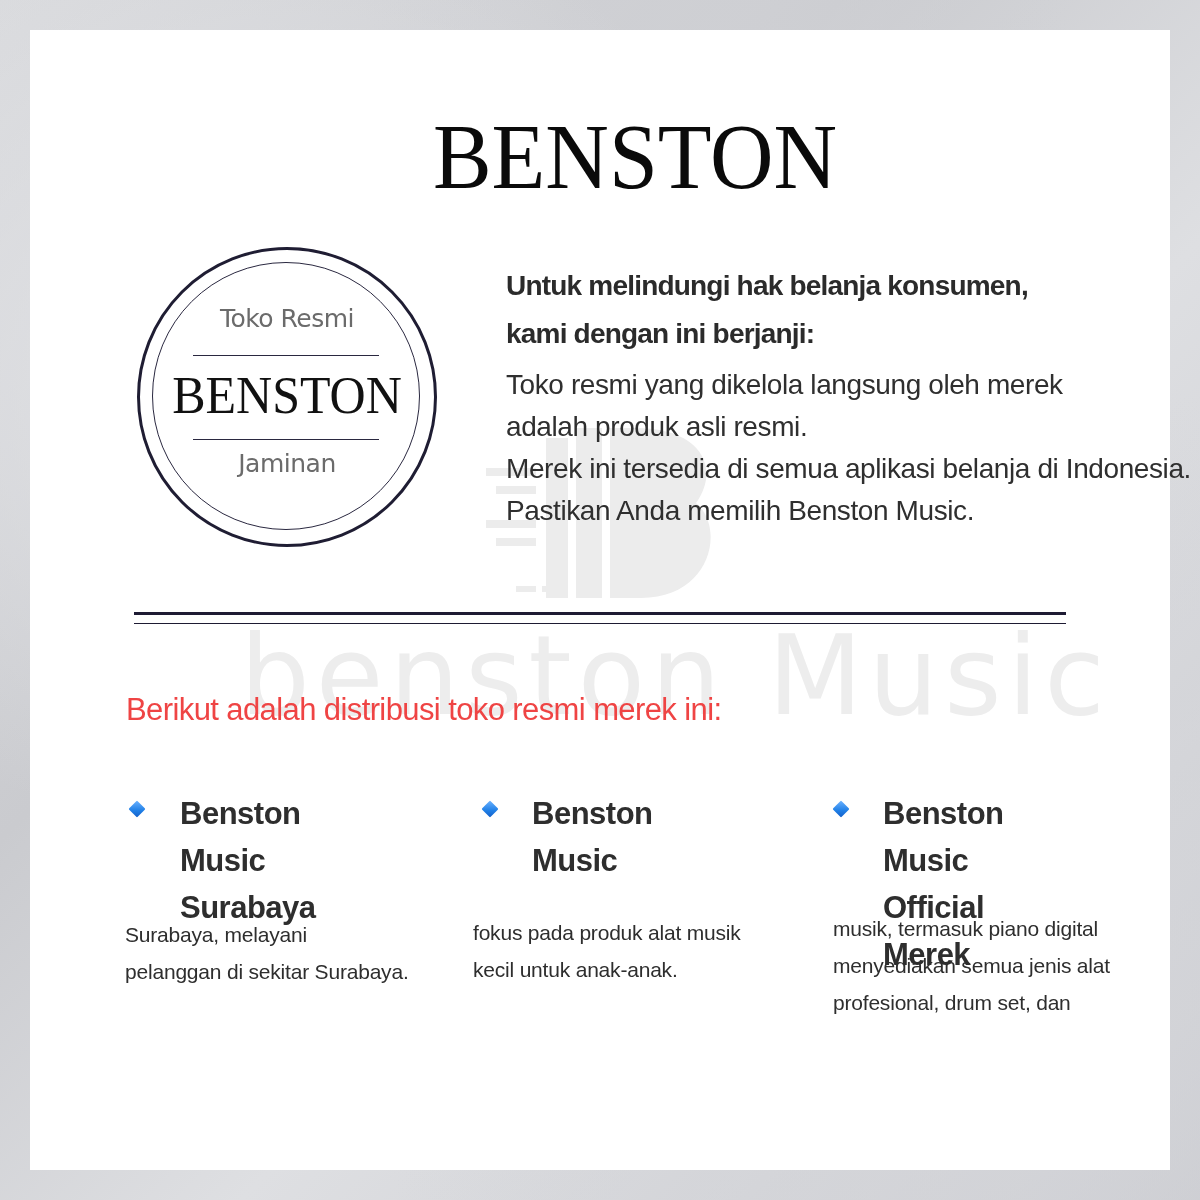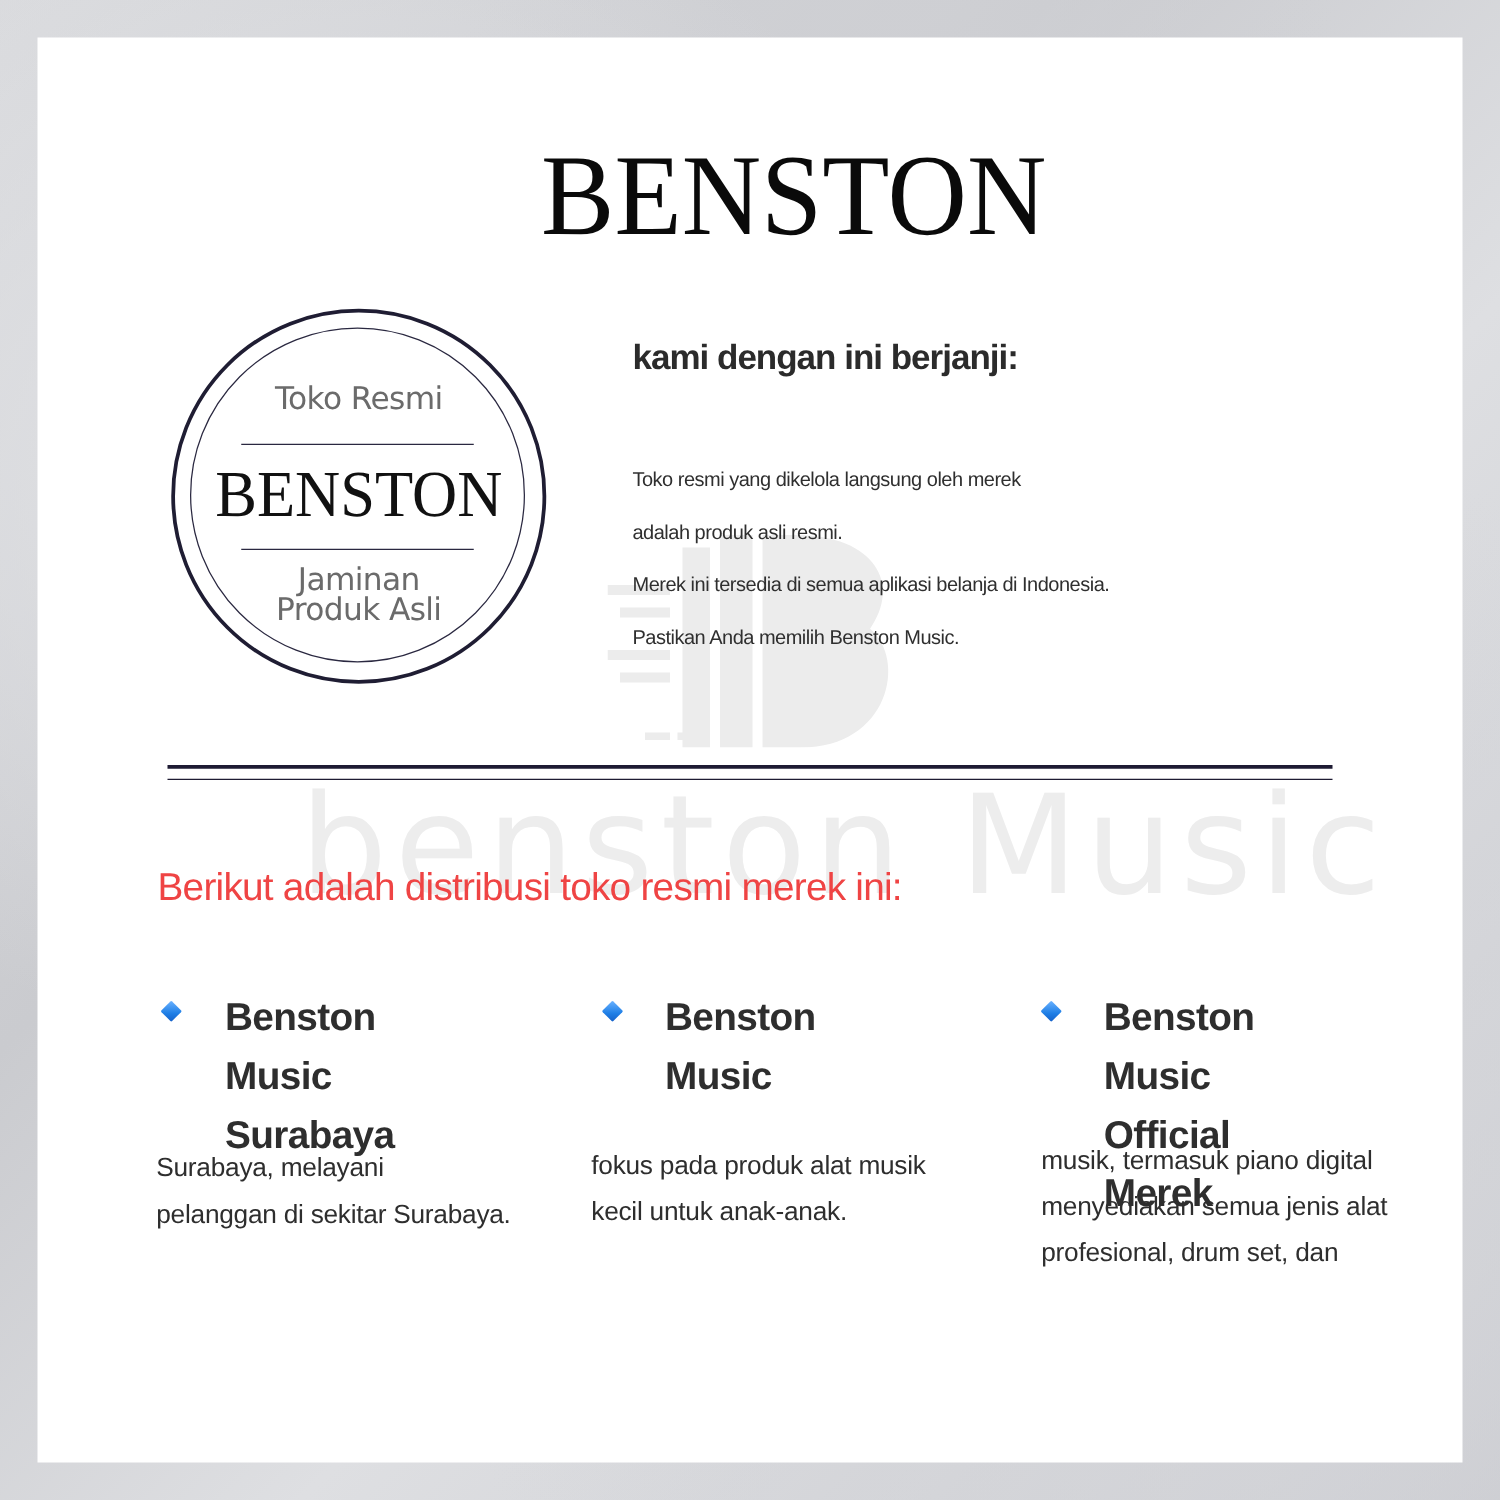--- a/index.html
+++ b/index.html
@@ -57,21 +57,21 @@
       font-family: "DejaVu Sans", sans-serif; font-weight: normal; letter-spacing: 6px;
       white-space: nowrap;
     }
     
     .promise-heading {
       left: 506px; top: 262px; font-size: 28px; line-height: 48px;
       font-weight: bold; color: #2b2b2b; letter-spacing: -0.8px;
       font-family: "Liberation Sans", sans-serif;
     }
     .promise-body {
-      left: 506px; top: 364px; font-size: 16px; line-height: 42px; color: #2f2f2f;
+      left: 506px; top: 364px; font-size: 28px; line-height: 42px; color: #2f2f2f;
       letter-spacing: -0.4px; font-family: "Liberation Sans", sans-serif;
     }
     .promise-body div { white-space: nowrap; }
     
     .sep-thick { left: 134px; top: 612px; width: 932px; height: 3px; background: #1e1b33; }
     .sep-thin  { left: 134px; top: 623px; width: 932px; height: 1px; background: #1e1b33; }
     
     .dist-heading {
       left: 126px; top: 692px; font-size: 31px; color: #ef4444;
       font-family: "Liberation Sans", sans-serif; letter-spacing: -0.6px;
@@ -116,24 +116,24 @@
 <div class="abs brand-title">BENSTON</div>
 
 <div class="abs seal-outer"></div>
 <div class="abs seal-inner"></div>
 <div class="abs seal-top">Toko Resmi</div>
 <div class="abs seal-line" style="top:355px;"></div>
 <div class="abs seal-brand">BENSTON</div>
 <div class="abs seal-line" style="top:439px;"></div>
 <div class="abs seal-bottom">
   <div>Jaminan</div>
-  <div>Produk Asli</div>
 </div>
 
 <div class="abs promise-heading">
+  <div>Untuk melindungi hak belanja konsumen,</div>
   <div>kami dengan ini berjanji:</div>
 </div>
 <div class="abs promise-body">
   <div>Toko resmi yang dikelola langsung oleh merek</div>
   <div>adalah produk asli resmi.</div>
   <div>Merek ini tersedia di semua aplikasi belanja di Indonesia.</div>
   <div>Pastikan Anda memilih Benston Music.</div>
 </div>
 
 <div class="abs sep-thick"></div>

